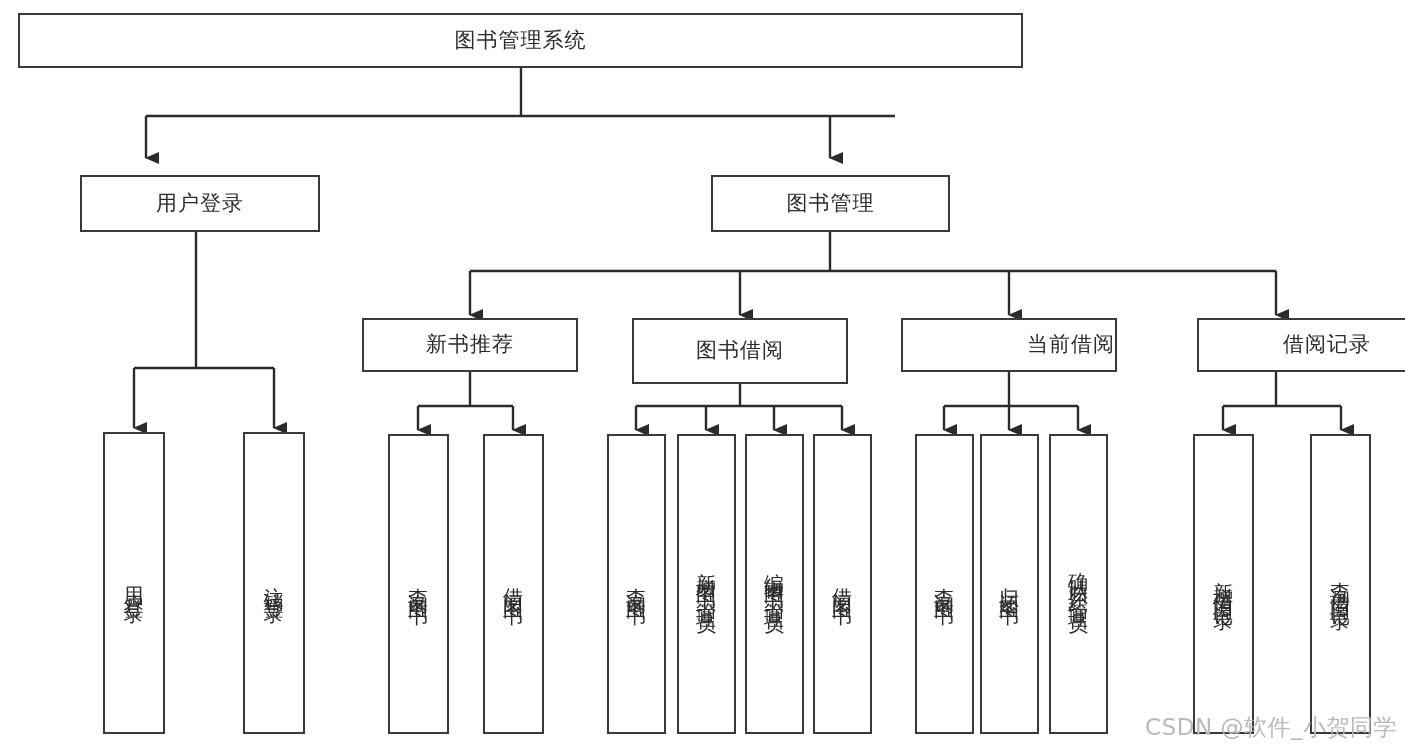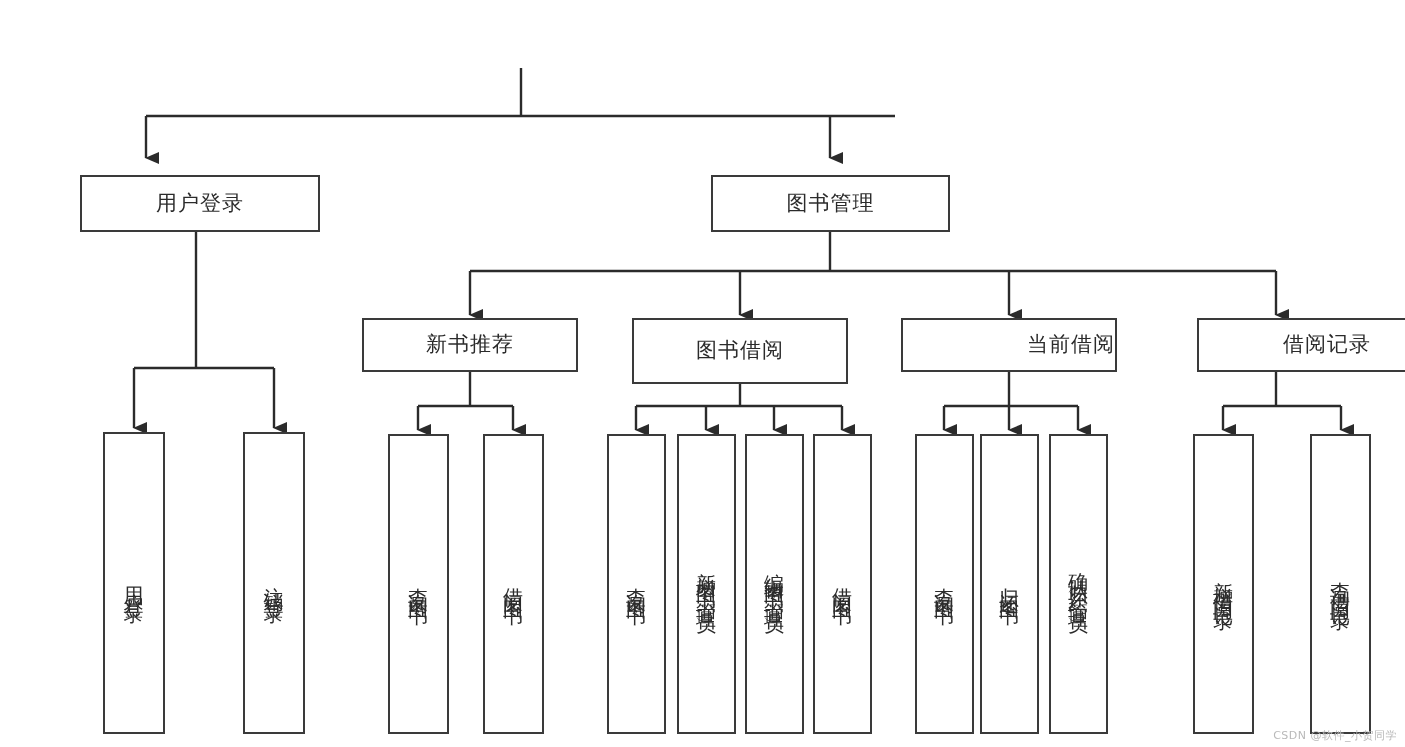--- a/index.html
+++ b/index.html
@@ -51,21 +51,21 @@
   }
   .node.vert .vlabel {
     writing-mode: vertical-rl;
     text-orientation: upright;
     display: block;
   }
   .watermark {
     position: absolute;
     right: 8px;
     bottom: 4px;
-    font-size: 11px;
+    font-size: 23px;
     color: #b9b9b9;
     letter-spacing: 0.5px;
     white-space: nowrap;
   }
 </style>
 </head>
 <body>
 
 <div id="canvas">
 
@@ -112,20 +112,23 @@
       <path d="M 1009 406 L 1009 430" marker-end="url(#arrow)"></path>
       <path d="M 1078 406 L 1078 430" marker-end="url(#arrow)"></path>
 
       <path d="M 1276 372 L 1276 406"></path>
       <path d="M 1223 406 L 1341 406"></path>
       <path d="M 1223 406 L 1223 430" marker-end="url(#arrow)"></path>
       <path d="M 1341 406 L 1341 430" marker-end="url(#arrow)"></path>
     </g>
   </svg>
 
+  <div class="node horiz" style="left:18px; top:13px; width:1005px; height:55px;">
+    <span>图书管理系统</span>
+  </div>
 
   <div class="node horiz" style="left:80px; top:175px; width:240px; height:57px;">
     <span>用户登录</span>
   </div>
   <div class="node horiz" style="left:362px; top:318px; width:216px; height:54px;">
     <span>新书推荐</span>
   </div>
 
   <div class="node horiz" style="left:711px; top:175px; width:239px; height:57px;">
     <span>图书管理</span>

